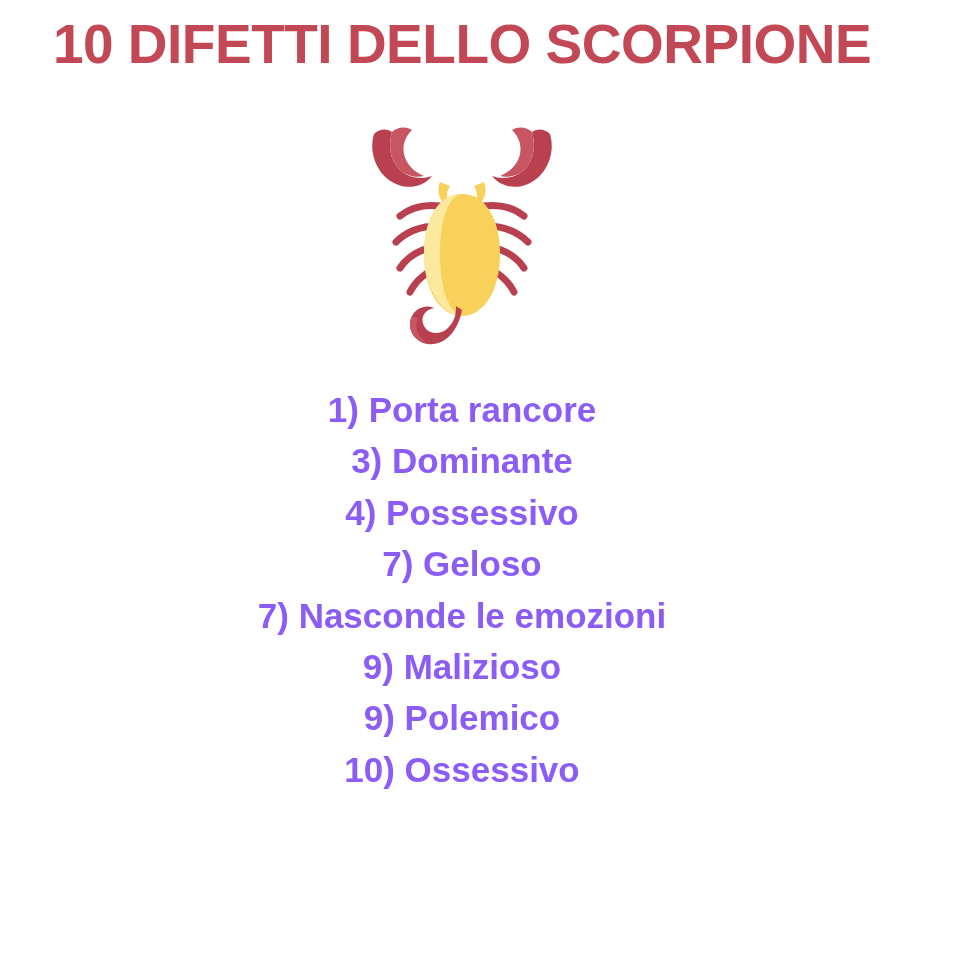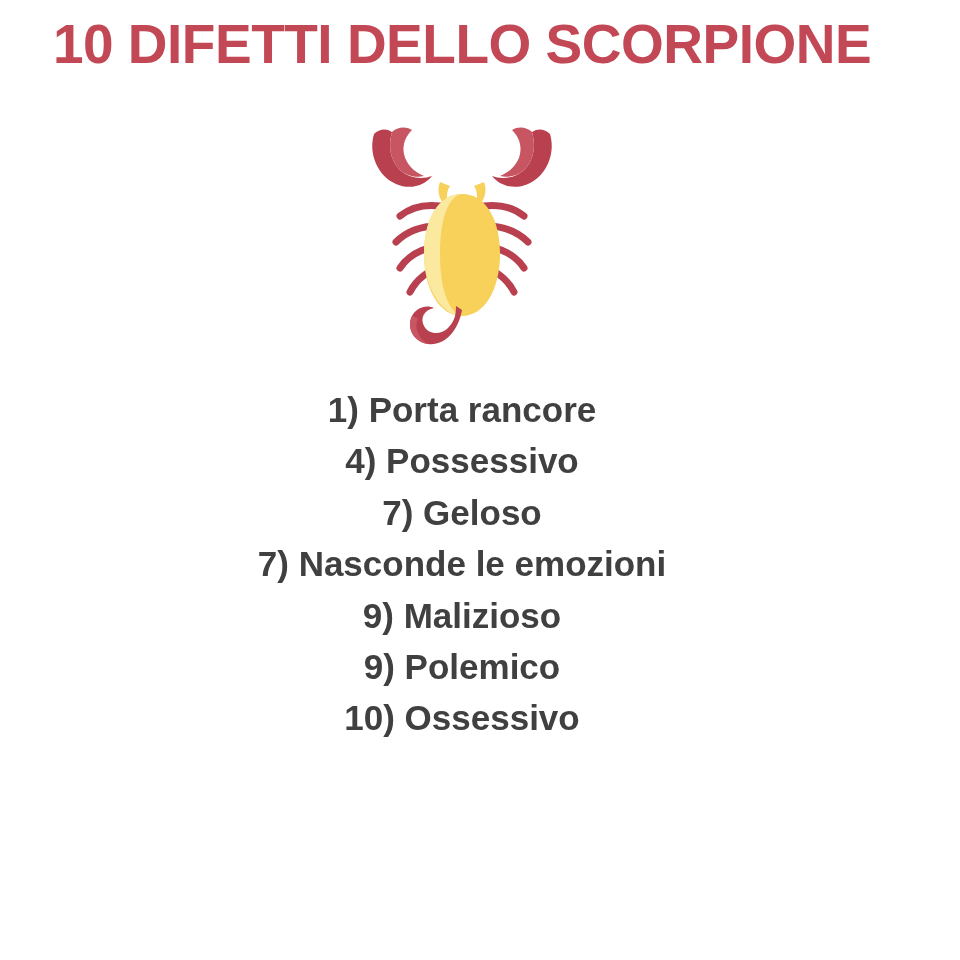--- a/index.html
+++ b/index.html
@@ -48,21 +48,21 @@
     margin: 14px 0 0 0;
     padding: 0;
     list-style: none;
     text-align: center;
     width: 100%;
   }
   .defects-list li {
     font-size: 35px;
     font-weight: bold;
     line-height: 1.47;
-    color: #404040;
+    color: #8b5cf6;
     text-align: center;
     white-space: nowrap;
   }
 </style>
 </head>
 <body>
 
 <div class="poster">
 
   <div class="poster-title">10 DIFETTI DELLO SCORPIONE</div>
@@ -96,20 +96,21 @@
       <path d="M100 74 C 124 74, 138 100, 138 134 C 138 170, 122 196, 100 196 C 78 196, 62 170, 62 134 C 62 100, 76 74, 100 74 Z" fill="#f7d159"></path>
       <path d="M100 74 C 86 76, 78 100, 78 134 C 78 168, 86 192, 100 196 C 82 196, 62 170, 62 134 C 62 100, 76 74, 100 74 Z" fill="#fbe9a0"></path>
 
       <path d="M100 190 C 96 212, 82 226, 66 224 C 52 222, 44 208, 50 196 C 54 188, 64 184, 72 188 C 62 190, 58 198, 62 206 C 66 214, 78 216, 86 208 C 93 201, 94 194, 94 186 Z" fill="#b8404f"></path>
       <path d="M50 196 C 44 208, 52 222, 66 224 C 56 218, 52 208, 56 198 Z" fill="#c75562"></path>
     </svg>
   </div>
 
   <ul class="defects-list">
     <li>1) Porta rancore</li>
+    <li>3) Dominante</li>
     <li>4) Possessivo</li>
     <li>7) Geloso</li>
     <li>7) Nasconde le emozioni</li>
     <li>9) Malizioso</li>
     <li>9) Polemico</li>
     <li>10) Ossessivo</li>
   </ul>
 
 </div>
 

